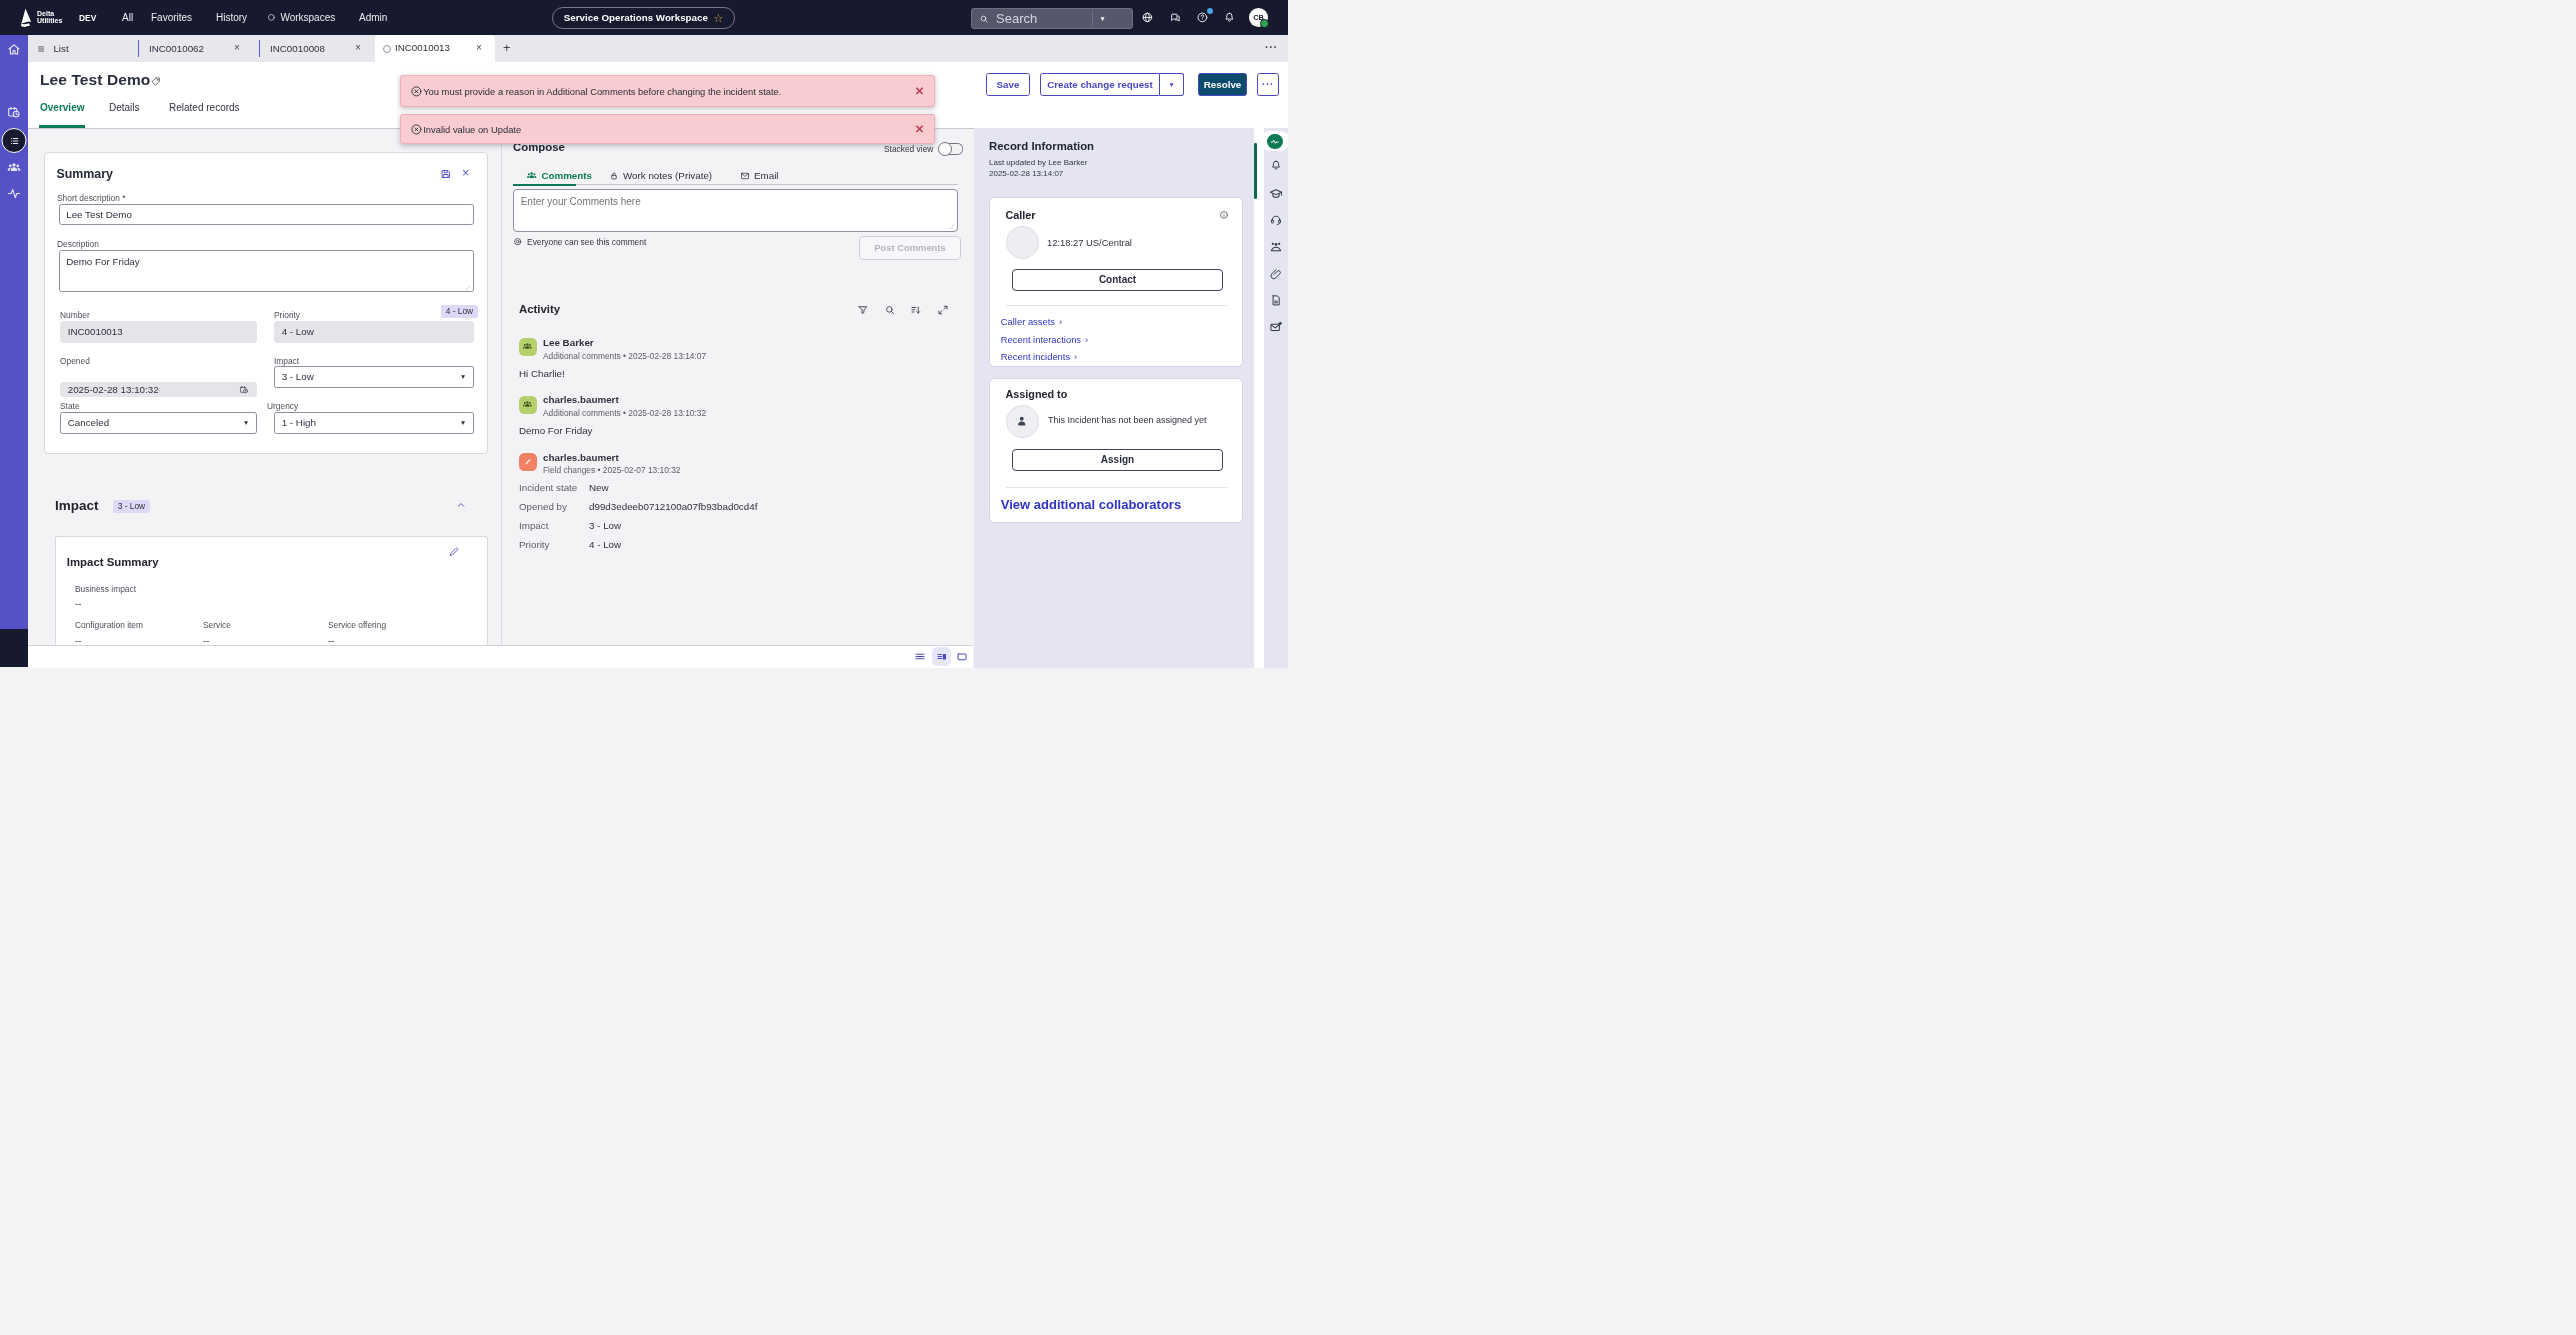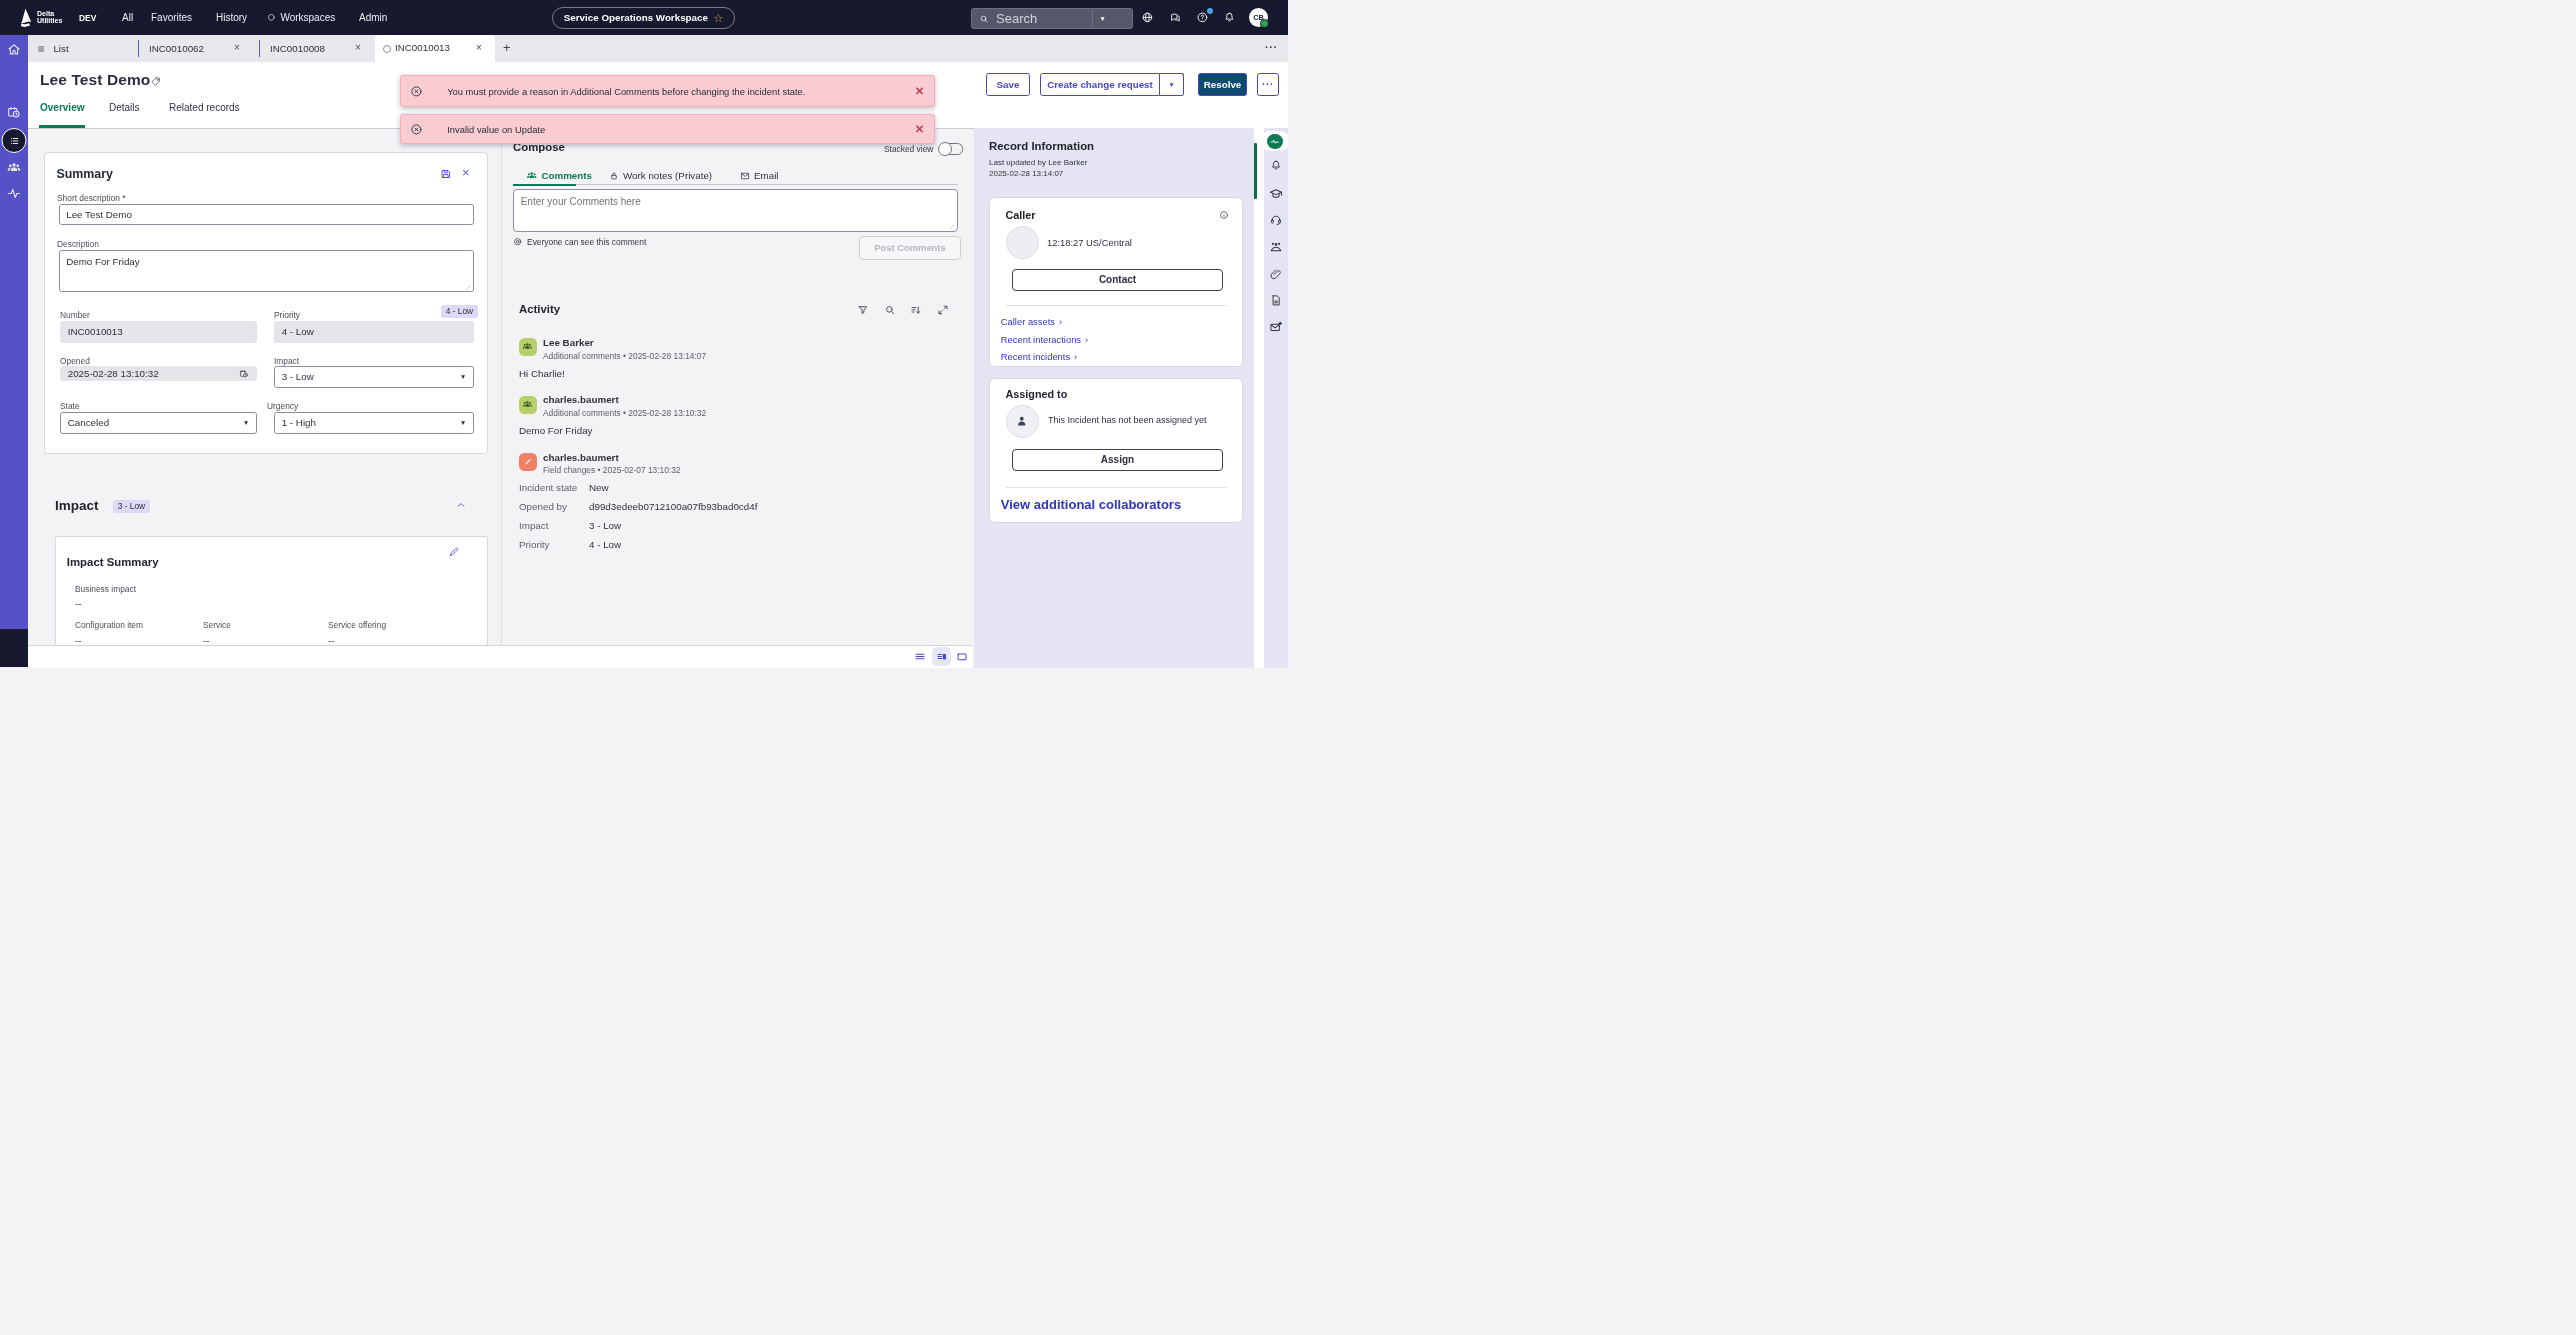--- a/index.html
+++ b/index.html
@@ -40,21 +40,21 @@
   .pagehead{left:28px;top:62px;width:1260px;height:66px;background:#fff;border-bottom:0.7px solid #c9c9cf}
   .title{font-size:15.5px;font-weight:bold;color:#2b3040;letter-spacing:0.1px}
   .btn{display:flex;align-items:center;justify-content:center;height:21px;border-radius:2.7px;
        border:0.7px solid #4a47c2;color:#4a47c2;font-size:9.8px;font-weight:bold;background:#fff;cursor:pointer}
   .btn-primary{background:#0c4a6e;color:#fff;border-color:#4a47c2}
   .htab{font-size:10px;color:#2f3340;cursor:pointer}
   .htab.active{color:#0b7a55;font-weight:bold}
 
   
   .alert{background:#f8ccd1;border:0.7px solid #eeafb8;border-radius:2.7px;
-         box-shadow:0 1.3px 5.4px rgba(40,40,60,.28);display:flex;align-items:center;padding:0 9.4px;gap:24px;z-index:50}
+         box-shadow:0 1.3px 5.4px rgba(40,40,60,.28);display:flex;align-items:center;padding:0 9.4px;gap:0;z-index:50}
   .alert .msg{font-size:9.4px;color:#2b2d36;flex:1}
   .alert .x{color:#c23b52;font-size:11.4px;font-weight:bold;cursor:pointer}
 
   
   .card{background:#fff;border:0.7px solid #d8d8de;border-radius:4px}
   .cardtitle{font-size:12.4px;font-weight:bold;color:#252a36}
   .flabel{font-size:8.4px;color:#4b4f59}
   .finput{border:0.7px solid #8d8da0;border-radius:2.7px;background:#fff;font-size:9.8px;color:#2e323e;
           padding:0 6.7px;font-family:"Liberation Sans",sans-serif;box-sizing:border-box}
   .freadonly{background:#e4e4e9;border-color:#e4e4e9}
@@ -300,21 +300,21 @@
       <span>INC0010013</span>
     </div>
 
   <span class="abs flabel" style="left:229px;top:157px">Priority</span>
   <span class="abs badge" style="left:396px;top:152px">4 - Low</span>
   <div class="abs finput freadonly" style="left:229px;top:168px;width:200px;height:21.5px;display:flex;align-items:center">
       <span>4 - Low</span>
     </div>
 
   <span class="abs flabel" style="left:15px;top:203px">Opened</span>
-  <div class="abs finput freadonly" style="left:15px;top:213px;width:197px;height:15px;display:flex;align-items:center;justify-content:space-between">
+  <div class="abs finput freadonly" style="left:15px;top:229px;width:197px;height:15px;display:flex;align-items:center;justify-content:space-between">
     <span>2025-02-28 13:10:32</span>
     <span>
         <svg class="ic" width="10" height="10" viewBox="0 0 24 24" style="color:#3f4350">
           <rect x="3.5" y="5.5" width="13" height="12" rx="1.5"></rect>
           <path d="M7 3.8v3M13 3.8v3"></path>
           <circle cx="15.5" cy="14.5" r="4.6" fill="#e4e4e9"></circle>
           <path d="M15.5 12.6v2l1.4 1"></path>
         </svg>
       </span>
   </div>

